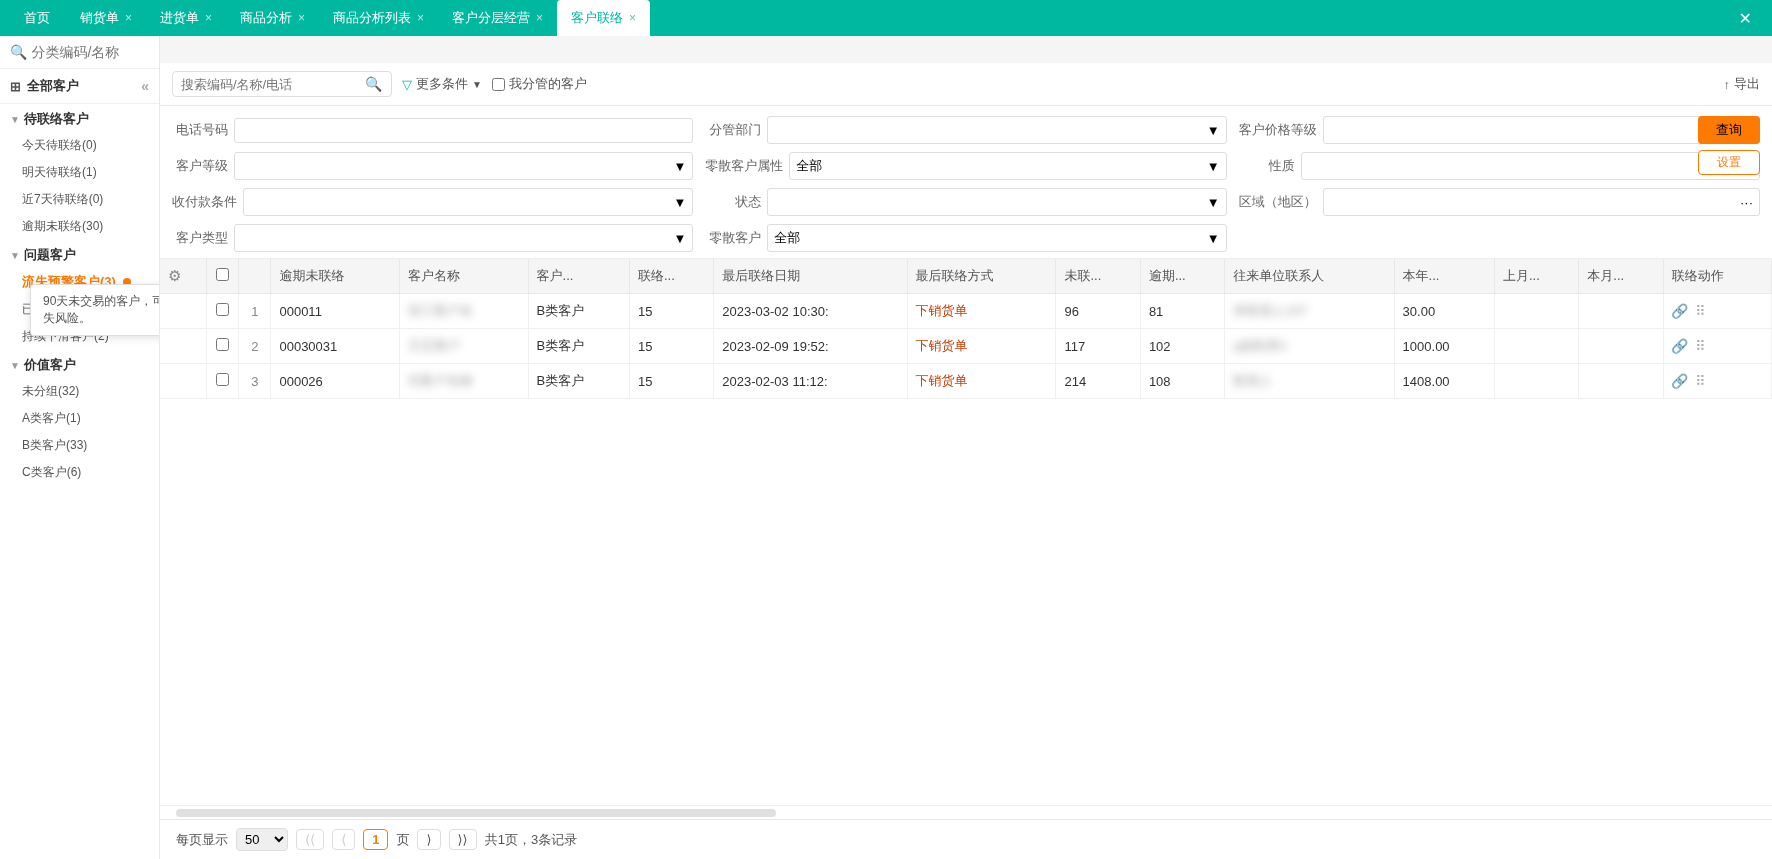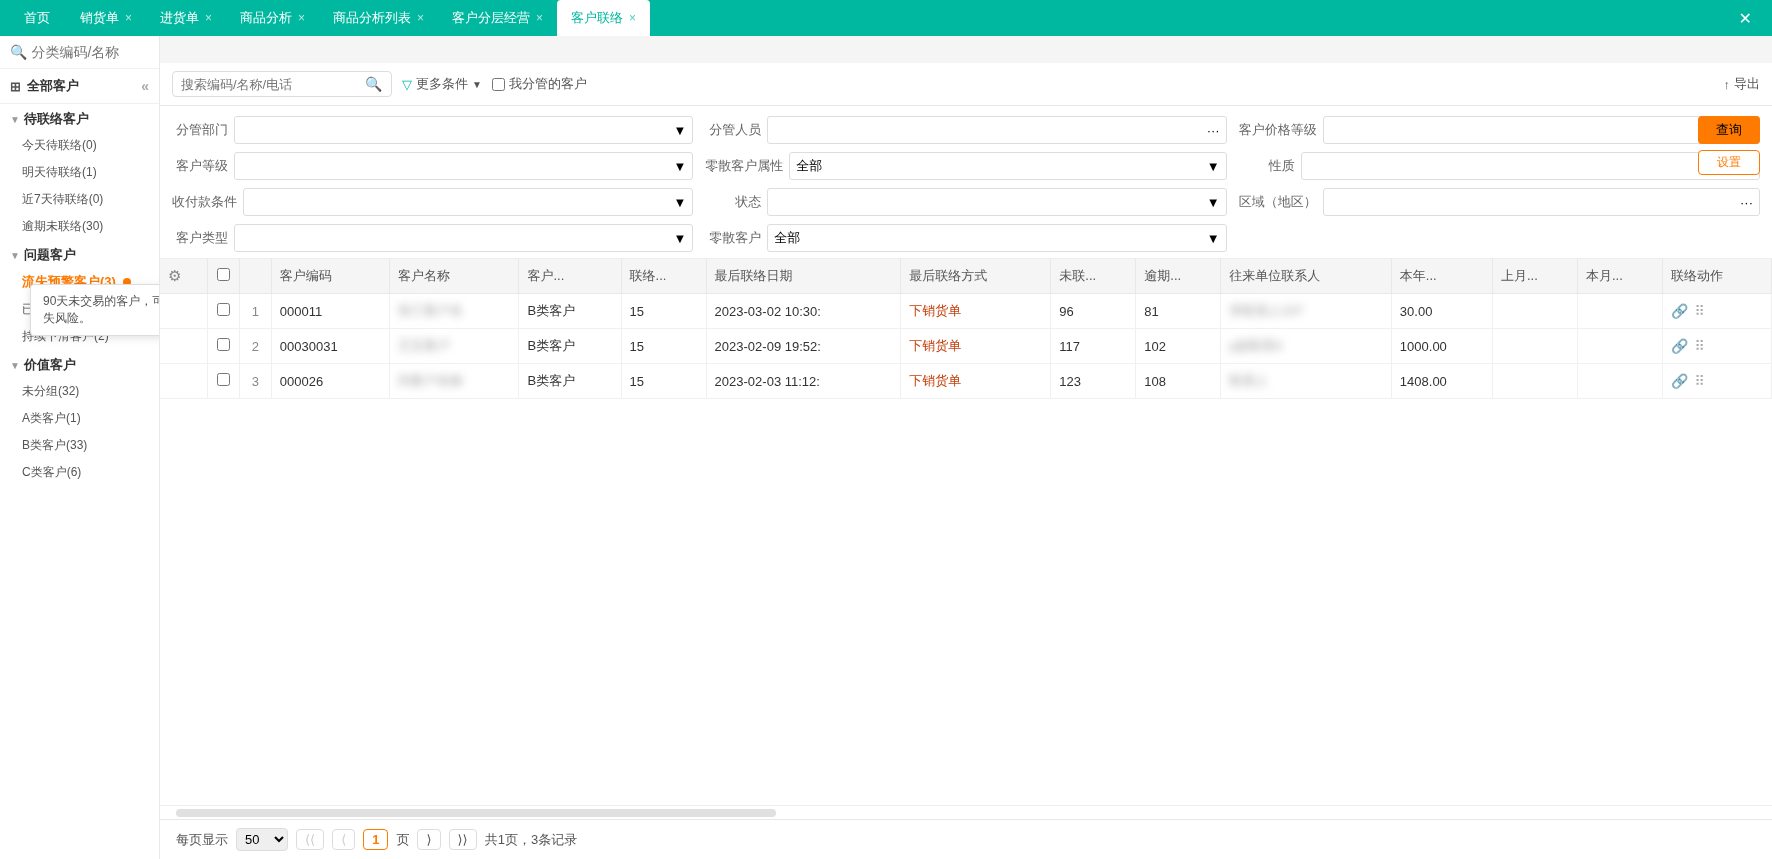--- a/index.html
+++ b/index.html
@@ -469,31 +469,28 @@
       </div>
       <div class="export-btn">
         <span>↑</span>
         <span>导出</span>
       </div>
     </div>
 
     <div class="adv-filter-grid">
 
       <div class="filter-group">
+        <span class="lbl">电话号码</span>
+        <input class="inp" type="text" style="">
+      </div>
+      <div class="filter-group">
         <span class="lbl">分管部门</span>
         <div class="sel-box">
           <span></span>
           <span class="chevron">▼</span>
-        </div>
-      </div>
-      <div class="filter-group">
-        <span class="lbl">分管人员</span>
-        <div class="sel-box">
-          <span></span>
-          <span class="chevron">···</span>
         </div>
       </div>
 
       <div class="filter-group">
         <span class="lbl">客户价格等级</span>
         <div class="sel-box">
           <span></span>
           <span class="chevron">▼</span>
         </div>
       </div>
@@ -562,21 +559,21 @@
       </div>
     </div>
 
     <div class="table-container">
       <table>
         <thead>
           <tr>
             <th><span class="gear-icon">⚙</span></th>
             <th class="checkbox-cell"><input type="checkbox" style=""></th>
             <th class="num-cell"></th>
-            <th>客户编码</th>
+            <th>逾期未联络</th>
             <th>客户名称</th>
             <th>客户...</th>
             <th>联络...</th>
             <th>最后联络日期</th>
             <th>最后联络方式</th>
             <th>未联...</th>
             <th>逾期...</th>
             <th>往来单位联系人</th>
             <th>本年...</th>
             <th>上月...</th>
@@ -634,21 +631,21 @@
           <tr>
             <td></td>
             <td class="checkbox-cell"><input type="checkbox" style=""></td>
             <td class="num-cell">3</td>
             <td>000026</td>
             <td><span class="blurred">刘客户名称</span></td>
             <td>B类客户</td>
             <td>15</td>
             <td>2023-02-03 11:12:</td>
             <td><span class="link-text">下销货单</span></td>
-            <td>123</td>
+            <td>214</td>
             <td>108</td>
             <td><span class="blurred">联系人</span></td>
             <td>1408.00</td>
             <td></td>
             <td></td>
             <td>
               <div class="action-icons">
                 <span class="action-icon">🔗</span>
                 <span class="action-icon">⠿</span>
               </div>

